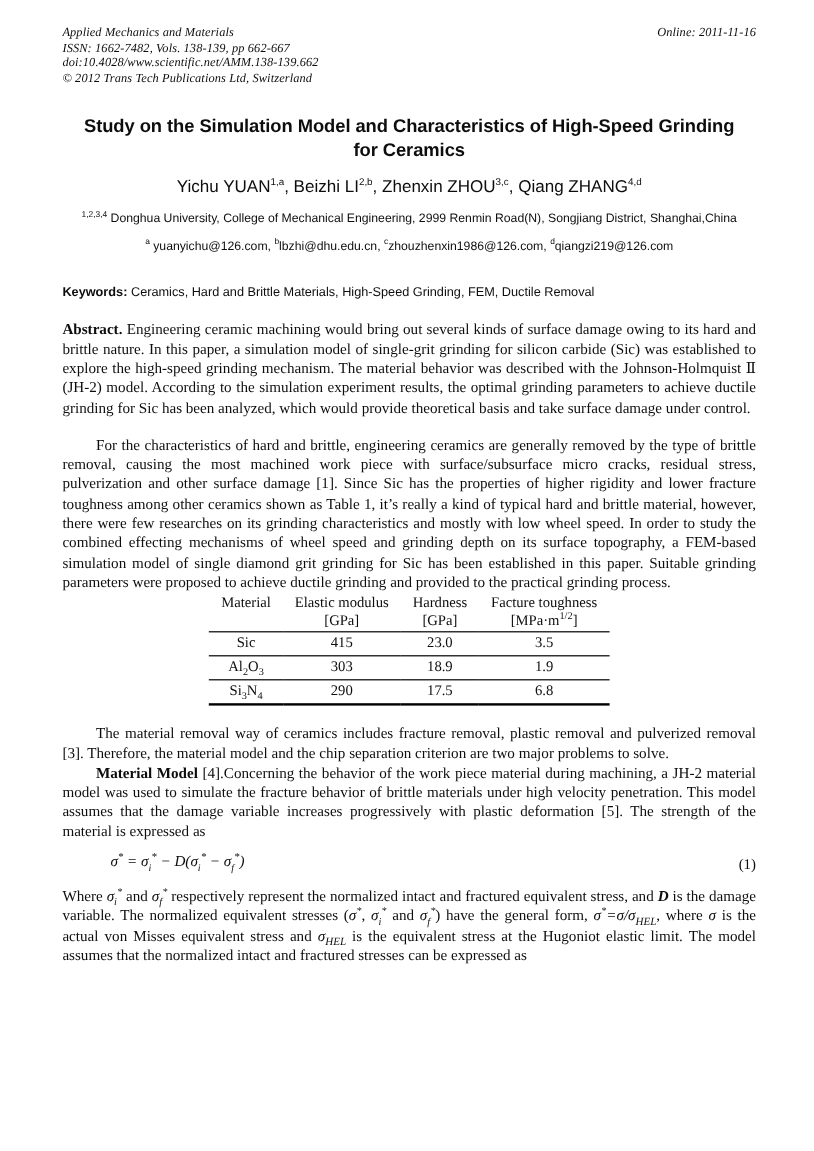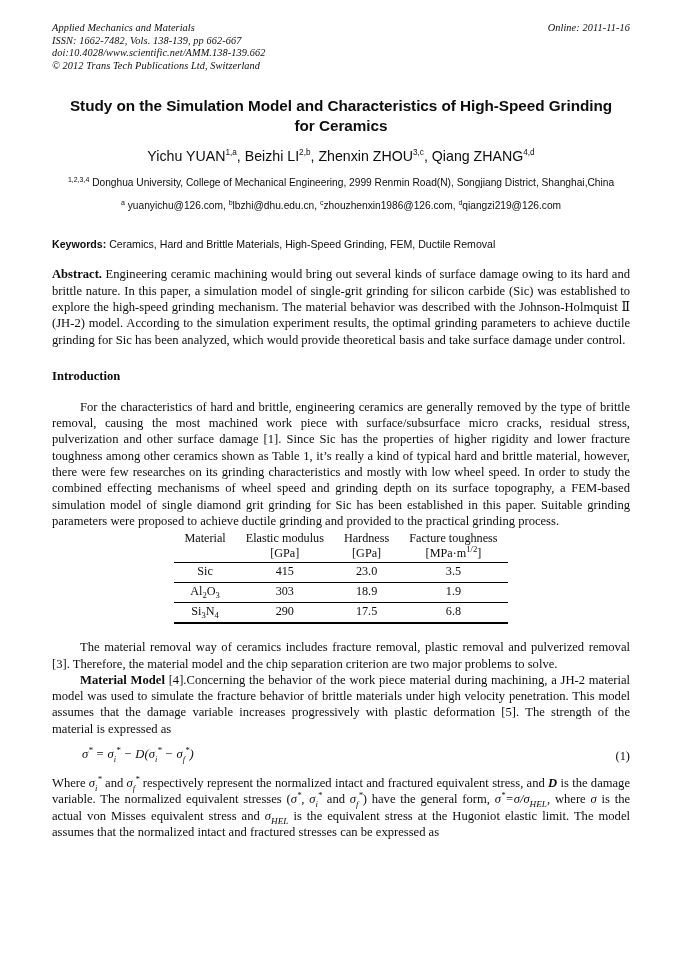--- a/index.html
+++ b/index.html
@@ -150,21 +150,21 @@
 
   
   .equation-row {
     position: relative;
     margin-top: 10px;
     height: 22px;
     font-size: 12.4px;
   }
   .equation-row .eq {
     position: absolute;
-    left: 30px;
+    left: 40px;
     top: 0;
     font-family: "Liberation Serif", "DejaVu Serif", serif;
     font-size: 12.6px;
     font-style: italic;
   }
   .equation-row .eqnum {
     position: absolute;
     right: 0;
     top: 2px;
     font-size: 12.4px;
@@ -207,21 +207,20 @@
     </div>
 
     <div class="keywords">
       <b>Keywords:</b> <span>Ceramics, Hard and Brittle Materials, High-Speed Grinding, FEM, Ductile Removal</span>
     </div>
 
     <div class="para">
       <b>Abstract.</b> <span>Engineering ceramic machining would bring out several kinds of surface damage owing to its hard and brittle nature. In this paper, a simulation model of single-grit grinding for silicon carbide (Sic) was established to explore the high-speed grinding mechanism. The material behavior was described with the Johnson-Holmquist Ⅱ (JH-2) model. According to the simulation experiment results, the optimal grinding parameters to achieve ductile grinding for Sic has been analyzed, which would provide theoretical basis and take surface damage under control.</span>
     </div>
 
-    <div class="heading">Introduction</div>
     <div class="para indent">For the characteristics of hard and brittle, engineering ceramics are generally removed by the type of brittle removal, causing the most machined work piece with surface/subsurface micro cracks, residual stress, pulverization and other surface damage [1]. Since Sic has the properties of higher rigidity and lower fracture toughness among other ceramics shown as Table 1, it’s really a kind of typical hard and brittle material, however, there were few researches on its grinding characteristics and mostly with low wheel speed. In order to study the combined effecting mechanisms of wheel speed and grinding depth on its surface topography, a FEM-based simulation model of single diamond grit grinding for Sic has been established in this paper. Suitable grinding parameters were proposed to achieve ductile grinding and provided to the practical grinding process.</div>
 
 
     <table class="tbl">
       <thead>
         <tr>
           <th>Material</th>
           <th>Elastic modulus</th>
           <th>Hardness</th>
           <th>Facture toughness</th>

